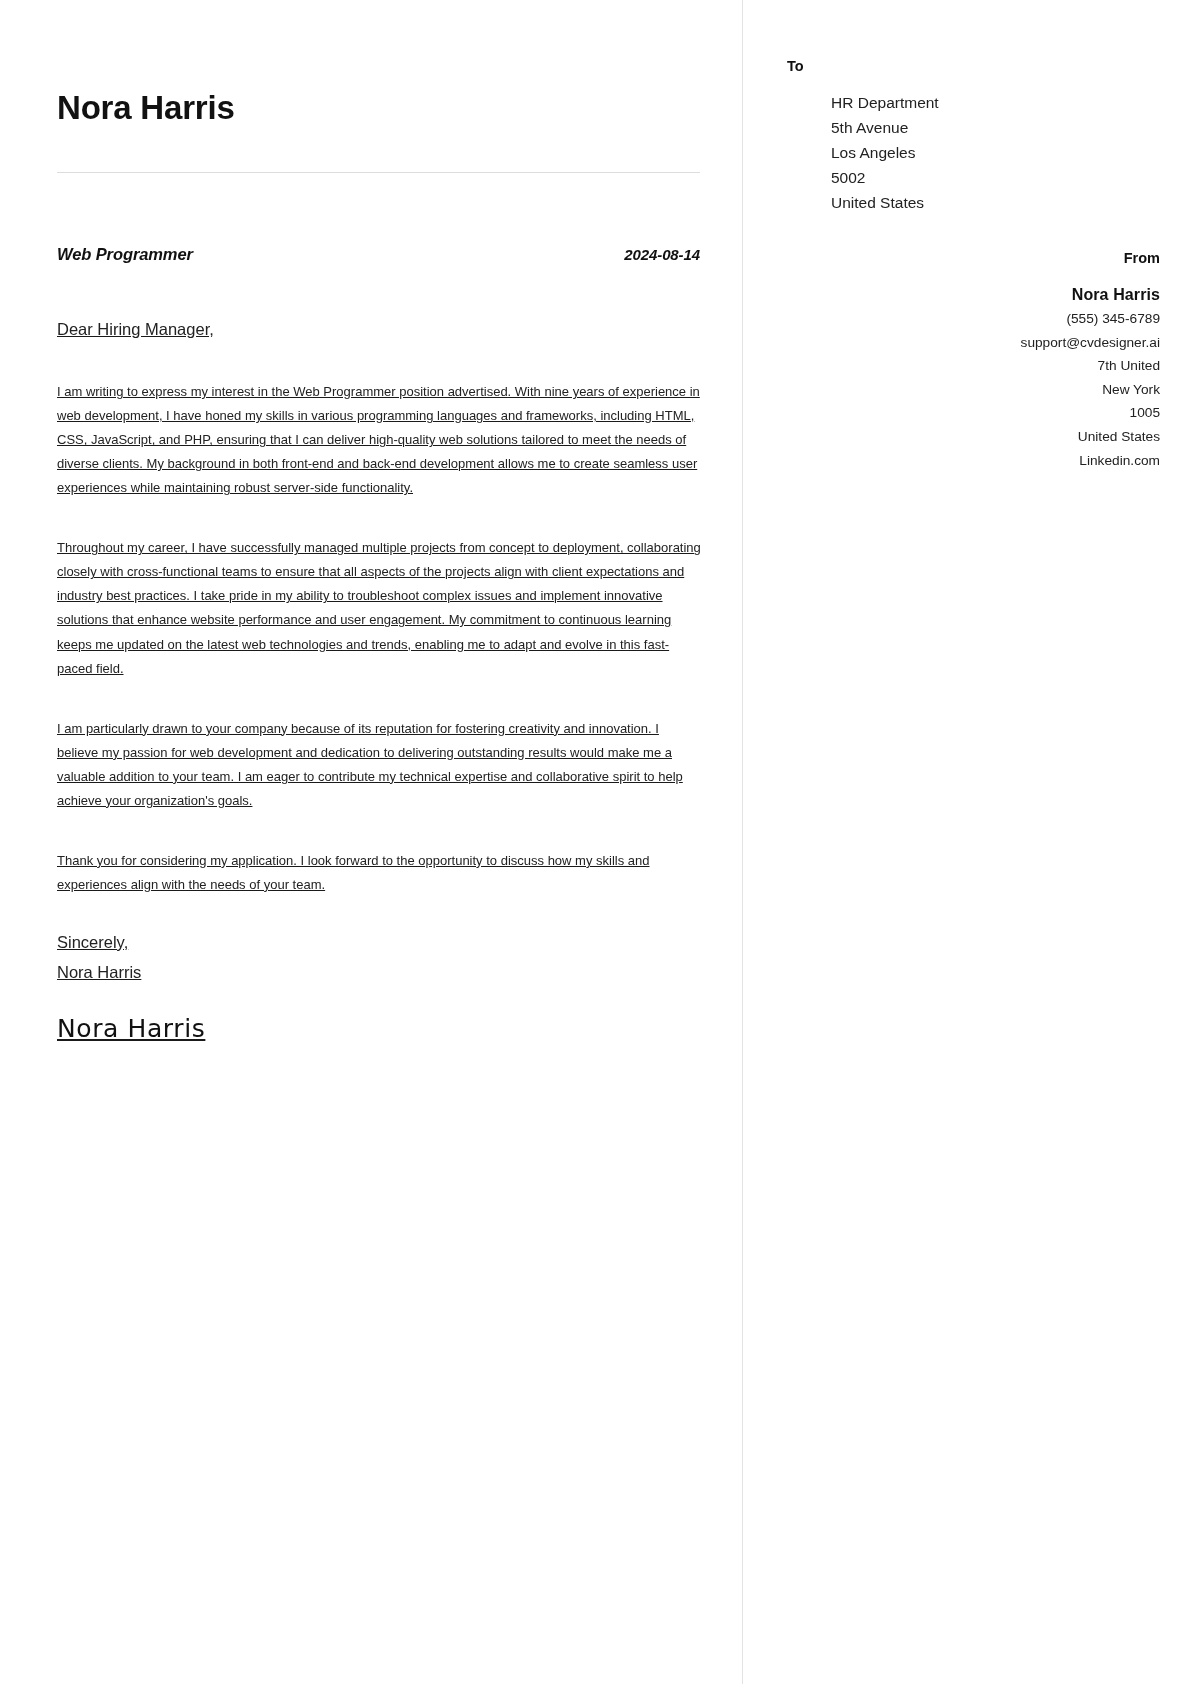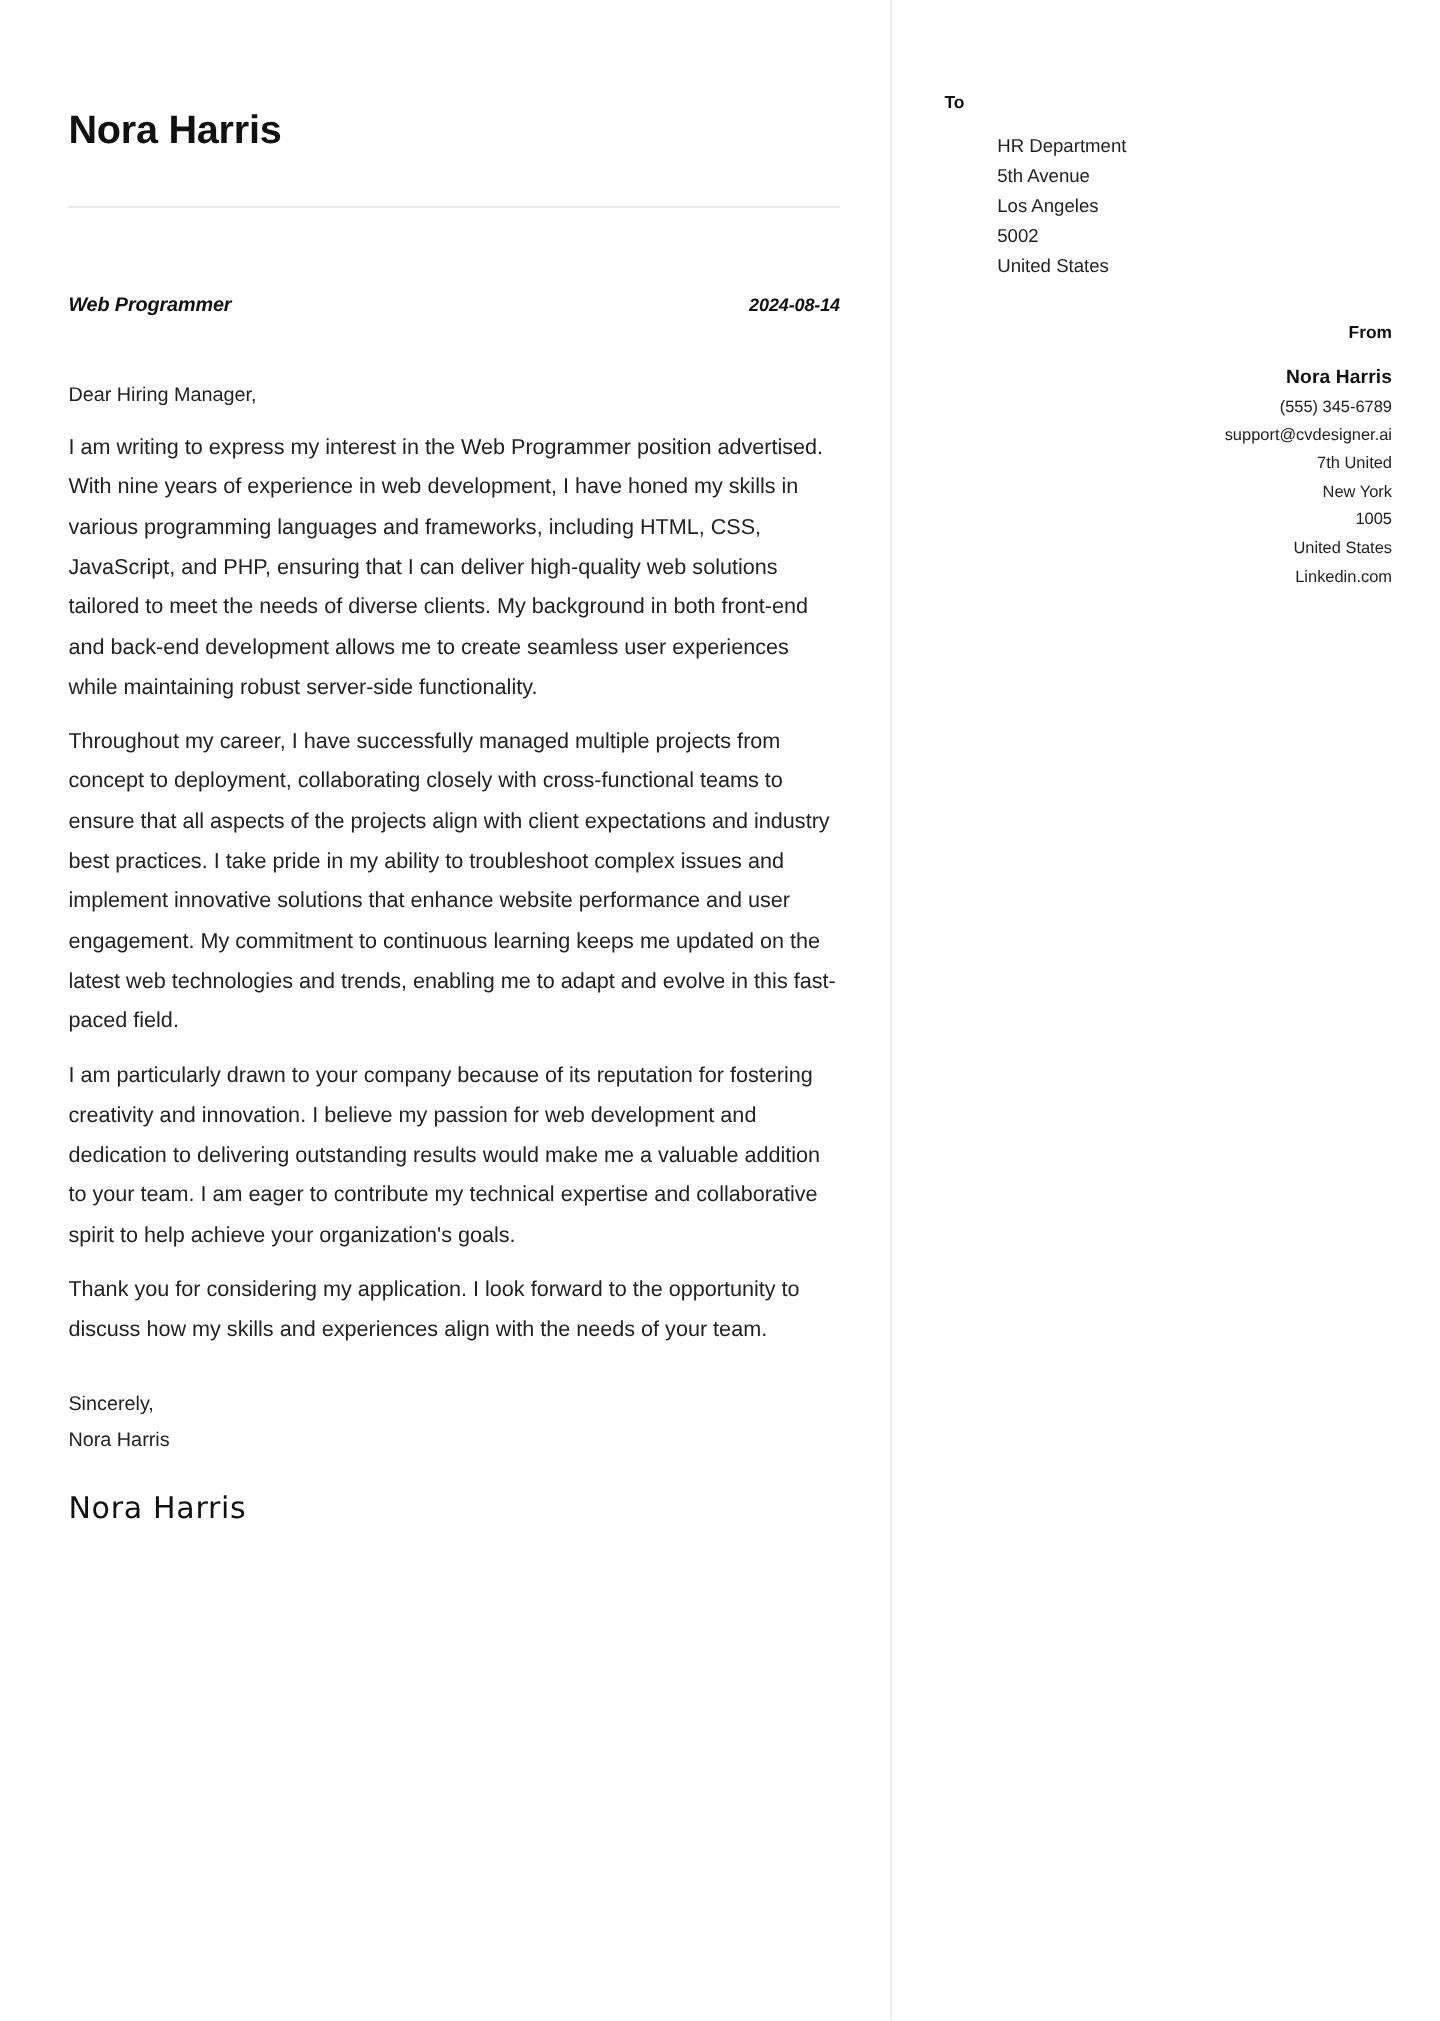--- a/index.html
+++ b/index.html
@@ -76,33 +76,34 @@
   .letter-date {
     font-size: 15px;
     font-weight: bold;
     color: #111111;
     letter-spacing: -0.1px;
   }
 
   .letter-body {
     margin-top: 50px;
     width: 645px;
+    text-decoration: underline;
   }
 
   .salutation {
     font-size: 16.5px;
     line-height: 1.85;
     color: #222222;
   }
 
   .body-paragraph {
-    font-size: 18px;
+    font-size: 13px;
     line-height: 1.85;
     color: #222222;
-    margin-top: 12px;
+    margin-top: 36px;
   }
 
   .closing-block {
     margin-top: 30px;
     font-size: 16.5px;
     line-height: 1.85;
     color: #222222;
   }
 
   .signature-script {
@@ -110,21 +111,21 @@
     font-family: "DejaVu Sans", sans-serif;
     font-size: 25px;
     font-weight: 400;
     letter-spacing: 0.6px;
     color: #111111;
   }
 
   
   .sidebar {
     width: 534px;
-    padding: 78px 40px 0 45px;
+    padding: 58px 40px 0 45px;
   }
 
   .sidebar-section + .sidebar-section {
     margin-top: 34px;
     text-align: right;
   }
 
   .sidebar-label {
     font-size: 14.5px;
     font-weight: bold;

